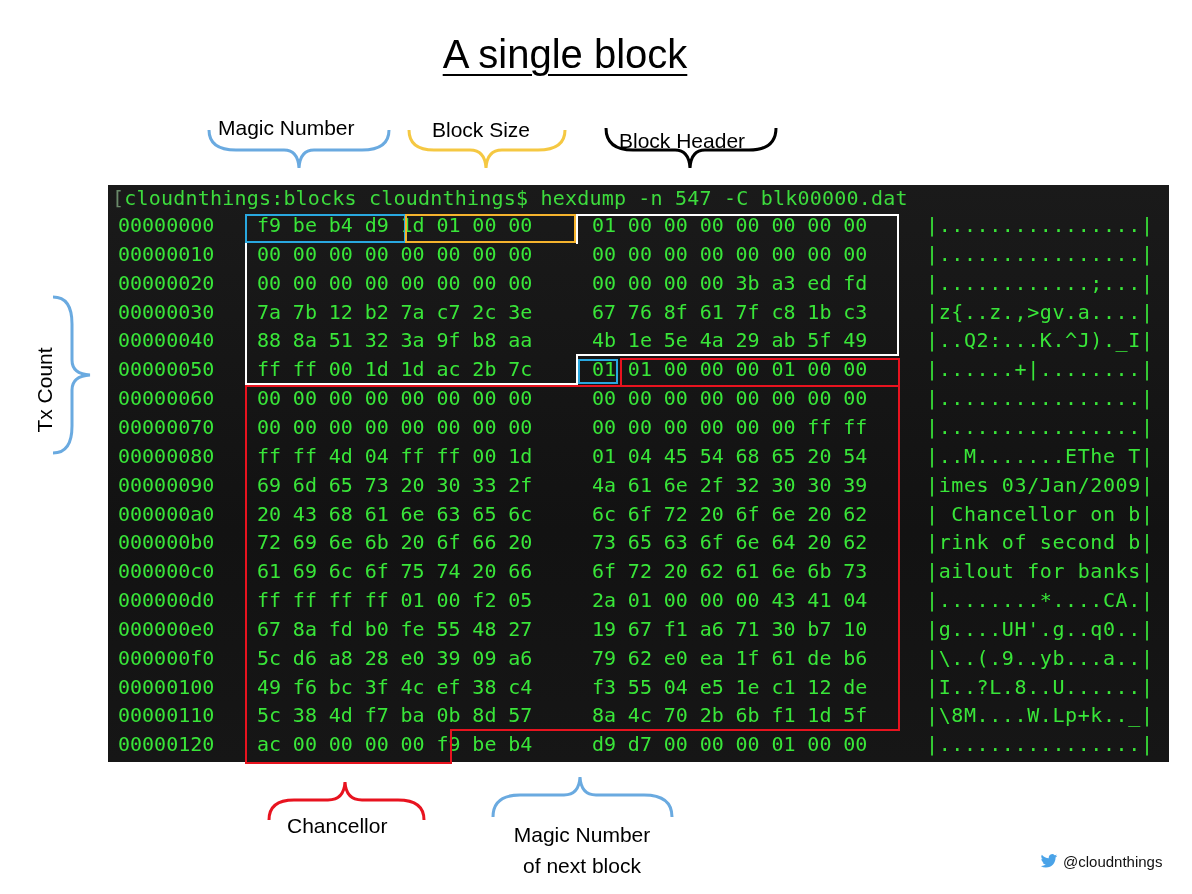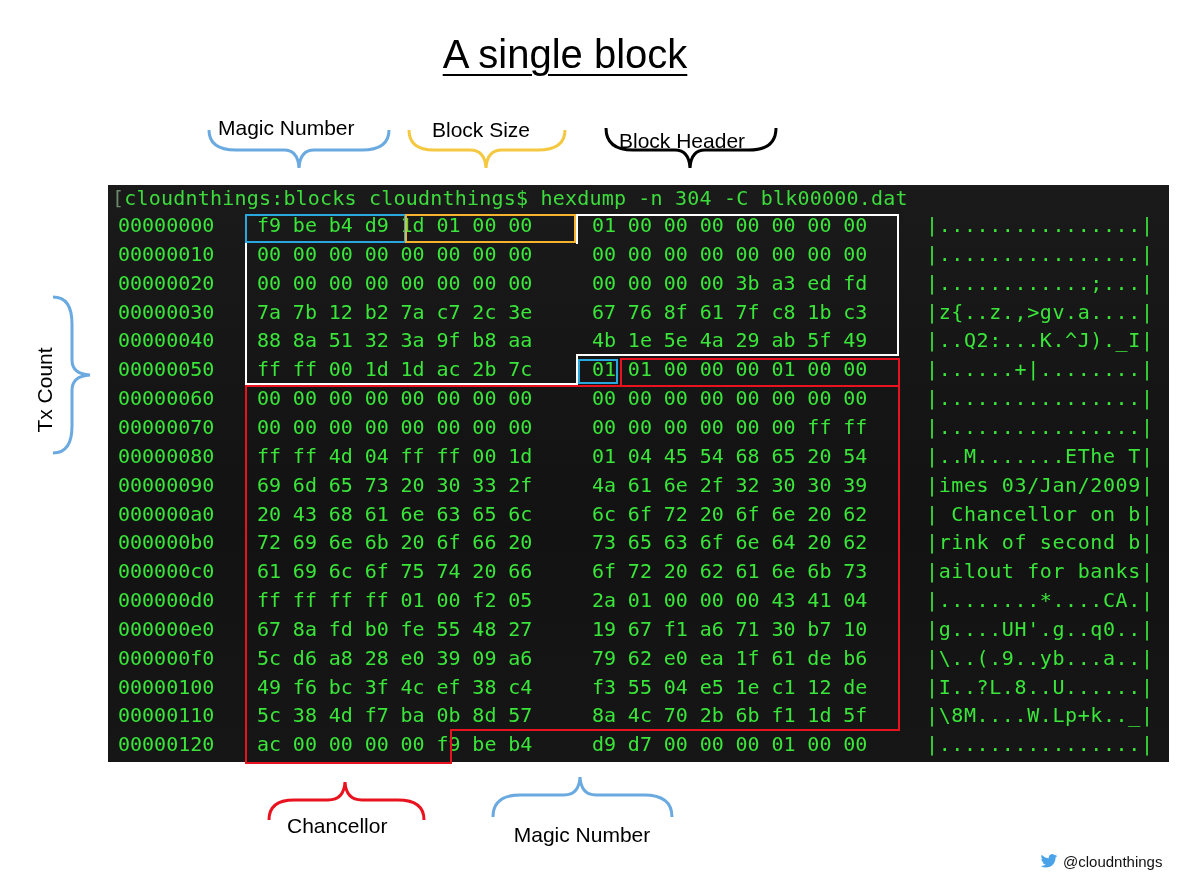--- a/index.html
+++ b/index.html
@@ -42,21 +42,21 @@
 <svg class="brace" style="left:603px;top:126px;" width="176" height="46">
   <path d="M3 2 Q3 24 30 24 L72 24 Q86 24 87 42 Q88 24 102 24 L146 24 Q173 24 173 2" fill="none" stroke="#000" stroke-width="3"></path>
 </svg>
 
 <div class="lbl rot" style="left:45px;top:378px;">Tx Count</div>
 <svg class="brace" style="left:50px;top:294px;" width="46" height="162">
   <path d="M3 3 Q22 3 22 30 L22 66 Q22 80 40 81 Q22 82 22 96 L22 132 Q22 159 3 159" fill="none" stroke="#6aaae0" stroke-width="3"></path>
 </svg>
 
 <div class="terminal"></div>
-<div class="prompt"><span class="br">[</span><span>cloudnthings:blocks cloudnthings$ hexdump -n 304 -C blk00000.dat</span></div>
+<div class="prompt"><span class="br">[</span><span>cloudnthings:blocks cloudnthings$ hexdump -n 547 -C blk00000.dat</span></div>
 
 <div id="rows">
     <div class="row" style="top: 213px;"><span class="off">00000000</span><span class="byte" style="left: 254px;">f9</span><span class="byte" style="left: 289.9px;">be</span><span class="byte" style="left: 325.8px;">b4</span><span class="byte" style="left: 361.7px;">d9</span><span class="byte" style="left: 397.6px;">1d</span><span class="byte" style="left: 433.5px;">01</span><span class="byte" style="left: 469.4px;">00</span><span class="byte" style="left: 505.3px;">00</span><span class="byte" style="left: 589px;">01</span><span class="byte" style="left: 624.9px;">00</span><span class="byte" style="left: 660.8px;">00</span><span class="byte" style="left: 696.7px;">00</span><span class="byte" style="left: 732.6px;">00</span><span class="byte" style="left: 768.5px;">00</span><span class="byte" style="left: 804.4px;">00</span><span class="byte" style="left: 840.3px;">00</span><span class="ascii">|................|</span></div>
     <div class="row" style="top: 241.85px;"><span class="off">00000010</span><span class="byte" style="left: 254px;">00</span><span class="byte" style="left: 289.9px;">00</span><span class="byte" style="left: 325.8px;">00</span><span class="byte" style="left: 361.7px;">00</span><span class="byte" style="left: 397.6px;">00</span><span class="byte" style="left: 433.5px;">00</span><span class="byte" style="left: 469.4px;">00</span><span class="byte" style="left: 505.3px;">00</span><span class="byte" style="left: 589px;">00</span><span class="byte" style="left: 624.9px;">00</span><span class="byte" style="left: 660.8px;">00</span><span class="byte" style="left: 696.7px;">00</span><span class="byte" style="left: 732.6px;">00</span><span class="byte" style="left: 768.5px;">00</span><span class="byte" style="left: 804.4px;">00</span><span class="byte" style="left: 840.3px;">00</span><span class="ascii">|................|</span></div>
     <div class="row" style="top: 270.7px;"><span class="off">00000020</span><span class="byte" style="left: 254px;">00</span><span class="byte" style="left: 289.9px;">00</span><span class="byte" style="left: 325.8px;">00</span><span class="byte" style="left: 361.7px;">00</span><span class="byte" style="left: 397.6px;">00</span><span class="byte" style="left: 433.5px;">00</span><span class="byte" style="left: 469.4px;">00</span><span class="byte" style="left: 505.3px;">00</span><span class="byte" style="left: 589px;">00</span><span class="byte" style="left: 624.9px;">00</span><span class="byte" style="left: 660.8px;">00</span><span class="byte" style="left: 696.7px;">00</span><span class="byte" style="left: 732.6px;">3b</span><span class="byte" style="left: 768.5px;">a3</span><span class="byte" style="left: 804.4px;">ed</span><span class="byte" style="left: 840.3px;">fd</span><span class="ascii">|............;...|</span></div>
     <div class="row" style="top: 299.55px;"><span class="off">00000030</span><span class="byte" style="left: 254px;">7a</span><span class="byte" style="left: 289.9px;">7b</span><span class="byte" style="left: 325.8px;">12</span><span class="byte" style="left: 361.7px;">b2</span><span class="byte" style="left: 397.6px;">7a</span><span class="byte" style="left: 433.5px;">c7</span><span class="byte" style="left: 469.4px;">2c</span><span class="byte" style="left: 505.3px;">3e</span><span class="byte" style="left: 589px;">67</span><span class="byte" style="left: 624.9px;">76</span><span class="byte" style="left: 660.8px;">8f</span><span class="byte" style="left: 696.7px;">61</span><span class="byte" style="left: 732.6px;">7f</span><span class="byte" style="left: 768.5px;">c8</span><span class="byte" style="left: 804.4px;">1b</span><span class="byte" style="left: 840.3px;">c3</span><span class="ascii">|z{..z.,&gt;gv.a....|</span></div>
     <div class="row" style="top: 328.4px;"><span class="off">00000040</span><span class="byte" style="left: 254px;">88</span><span class="byte" style="left: 289.9px;">8a</span><span class="byte" style="left: 325.8px;">51</span><span class="byte" style="left: 361.7px;">32</span><span class="byte" style="left: 397.6px;">3a</span><span class="byte" style="left: 433.5px;">9f</span><span class="byte" style="left: 469.4px;">b8</span><span class="byte" style="left: 505.3px;">aa</span><span class="byte" style="left: 589px;">4b</span><span class="byte" style="left: 624.9px;">1e</span><span class="byte" style="left: 660.8px;">5e</span><span class="byte" style="left: 696.7px;">4a</span><span class="byte" style="left: 732.6px;">29</span><span class="byte" style="left: 768.5px;">ab</span><span class="byte" style="left: 804.4px;">5f</span><span class="byte" style="left: 840.3px;">49</span><span class="ascii">|..Q2:...K.^J)._I|</span></div>
     <div class="row" style="top: 357.25px;"><span class="off">00000050</span><span class="byte" style="left: 254px;">ff</span><span class="byte" style="left: 289.9px;">ff</span><span class="byte" style="left: 325.8px;">00</span><span class="byte" style="left: 361.7px;">1d</span><span class="byte" style="left: 397.6px;">1d</span><span class="byte" style="left: 433.5px;">ac</span><span class="byte" style="left: 469.4px;">2b</span><span class="byte" style="left: 505.3px;">7c</span><span class="byte" style="left: 589px;">01</span><span class="byte" style="left: 624.9px;">01</span><span class="byte" style="left: 660.8px;">00</span><span class="byte" style="left: 696.7px;">00</span><span class="byte" style="left: 732.6px;">00</span><span class="byte" style="left: 768.5px;">01</span><span class="byte" style="left: 804.4px;">00</span><span class="byte" style="left: 840.3px;">00</span><span class="ascii">|......+|........|</span></div>
     <div class="row" style="top: 386.1px;"><span class="off">00000060</span><span class="byte" style="left: 254px;">00</span><span class="byte" style="left: 289.9px;">00</span><span class="byte" style="left: 325.8px;">00</span><span class="byte" style="left: 361.7px;">00</span><span class="byte" style="left: 397.6px;">00</span><span class="byte" style="left: 433.5px;">00</span><span class="byte" style="left: 469.4px;">00</span><span class="byte" style="left: 505.3px;">00</span><span class="byte" style="left: 589px;">00</span><span class="byte" style="left: 624.9px;">00</span><span class="byte" style="left: 660.8px;">00</span><span class="byte" style="left: 696.7px;">00</span><span class="byte" style="left: 732.6px;">00</span><span class="byte" style="left: 768.5px;">00</span><span class="byte" style="left: 804.4px;">00</span><span class="byte" style="left: 840.3px;">00</span><span class="ascii">|................|</span></div>
     <div class="row" style="top: 414.95px;"><span class="off">00000070</span><span class="byte" style="left: 254px;">00</span><span class="byte" style="left: 289.9px;">00</span><span class="byte" style="left: 325.8px;">00</span><span class="byte" style="left: 361.7px;">00</span><span class="byte" style="left: 397.6px;">00</span><span class="byte" style="left: 433.5px;">00</span><span class="byte" style="left: 469.4px;">00</span><span class="byte" style="left: 505.3px;">00</span><span class="byte" style="left: 589px;">00</span><span class="byte" style="left: 624.9px;">00</span><span class="byte" style="left: 660.8px;">00</span><span class="byte" style="left: 696.7px;">00</span><span class="byte" style="left: 732.6px;">00</span><span class="byte" style="left: 768.5px;">00</span><span class="byte" style="left: 804.4px;">ff</span><span class="byte" style="left: 840.3px;">ff</span><span class="ascii">|................|</span></div>
@@ -88,20 +88,21 @@
 <svg class="brace" style="left:266px;top:778px;" width="162" height="44">
   <path d="M3 42 Q3 22 28 22 L62 22 Q78 22 79 4 Q80 22 96 22 L132 22 Q158 22 158 42" fill="none" stroke="#e8131f" stroke-width="3"></path>
 </svg>
 <div class="lbl" style="left:287px;top:814px;">Chancellor</div>
 
 <svg class="brace" style="left:490px;top:773px;" width="186" height="48">
   <path d="M3 44 Q3 22 30 22 L74 22 Q89 22 90 4 Q91 22 106 22 L154 22 Q182 22 182 44" fill="none" stroke="#6aaae0" stroke-width="3"></path>
 </svg>
 <div class="lbl" style="left:498px;top:819px;width:168px;line-height:31px;">
   <div>Magic Number</div>
+  <div>of next block</div>
 </div>
 
 <div class="twitter">
   <svg width="18" height="15" viewBox="0 0 24 20">
     <path d="M23 2.3c-.8.4-1.7.6-2.6.7.9-.6 1.6-1.4 2-2.5-.9.5-1.9.9-2.9 1.1A4.5 4.5 0 0 0 11.8 5.7 12.8 12.8 0 0 1 2.5 1 4.5 4.5 0 0 0 3.9 7a4.4 4.4 0 0 1-2-.6v.1a4.5 4.5 0 0 0 3.6 4.4 4.5 4.5 0 0 1-2 .1 4.5 4.5 0 0 0 4.2 3.1A9 9 0 0 1 1 16a12.8 12.8 0 0 0 6.9 2c8.3 0 12.8-6.9 12.8-12.8v-.6c.9-.6 1.6-1.4 2.3-2.3z" fill="#4aa3e8"></path>
   </svg>
   <span>@cloudnthings</span>
 </div>
 
 </body></html>

